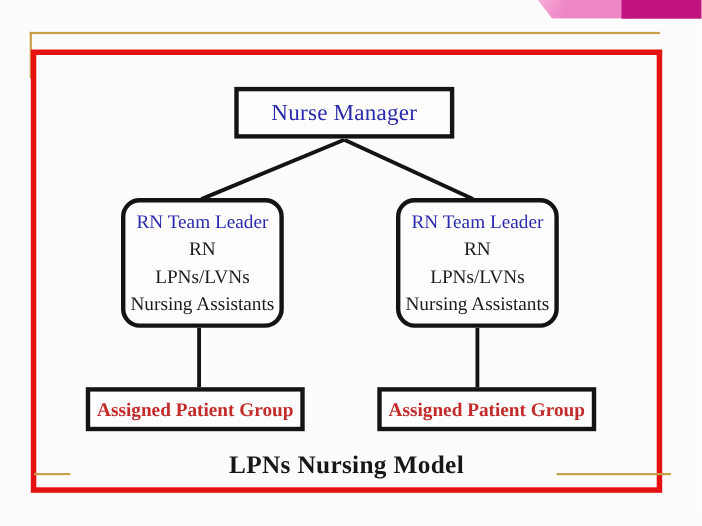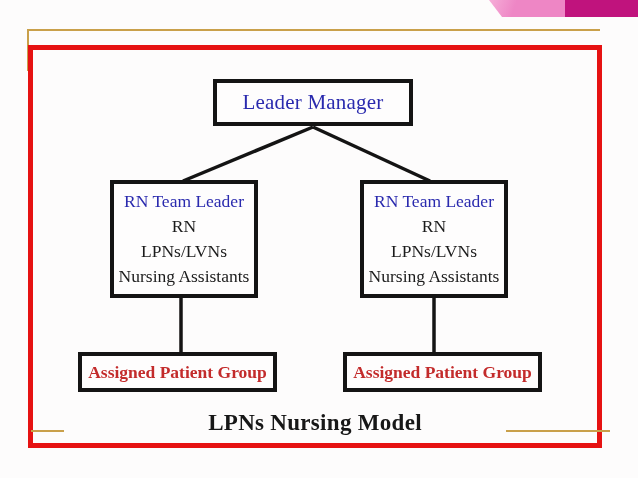--- a/index.html
+++ b/index.html
@@ -38,21 +38,21 @@
     position:absolute; z-index:3;
     background:#fefdfd; border:4px solid #141414;
     display:flex; align-items:center; justify-content:center;
     text-align:center; color:#1b1b1b;
   }
   .nurse-manager { left:213px; top:79px; width:200px; height:47px; }
   .nurse-manager .label { color:#2a2aae; font-size:21px; letter-spacing:0.2px; }
 
   .team-box { width:148px; height:118px; top:180px;
     flex-direction:column; justify-content:space-evenly; padding:2px 0;
-    font-size:17.5px; line-height:1.08; }
+    font-size:17.5px; line-height:1.08;border-radius:17px; }
   .team-box-left  { left:110px; }
   .team-box-right { left:360px; }
   .team-heading { color:#2a2aae; white-space:nowrap; }
   .team-member  { color:#1b1b1b; white-space:nowrap; }
 
   .apg-box { width:199px; height:40px; top:352px; }
   .apg-box .label { color:#c32b2b; font-weight:bold; font-size:17.5px; white-space:nowrap; }
   .apg-left  { left:78px; }
   .apg-right { left:343px; }
 
@@ -75,21 +75,21 @@
   <div class="abs red-frame"></div>
 
   <svg class="abs connectors" viewBox="0 0 638 478" xmlns="http://www.w3.org/2000/svg">
     <line x1="313" y1="127" x2="183" y2="181" stroke="#141414" stroke-width="3.5"></line>
     <line x1="313" y1="127" x2="430" y2="181" stroke="#141414" stroke-width="3.5"></line>
     <line x1="181" y1="298" x2="181" y2="353" stroke="#141414" stroke-width="3.5"></line>
     <line x1="434" y1="298" x2="434" y2="353" stroke="#141414" stroke-width="3.5"></line>
   </svg>
 
   <div class="node nurse-manager">
-    <span class="label">Leader Manager</span>
+    <span class="label">Nurse Manager</span>
   </div>
 
   <div class="node team-box team-box-left">
     <span class="team-heading">RN Team Leader</span>
     <span class="team-member">RN</span>
     <span class="team-member">LPNs/LVNs</span>
     <span class="team-member">Nursing Assistants</span>
   </div>
 
   <div class="node team-box team-box-right">

